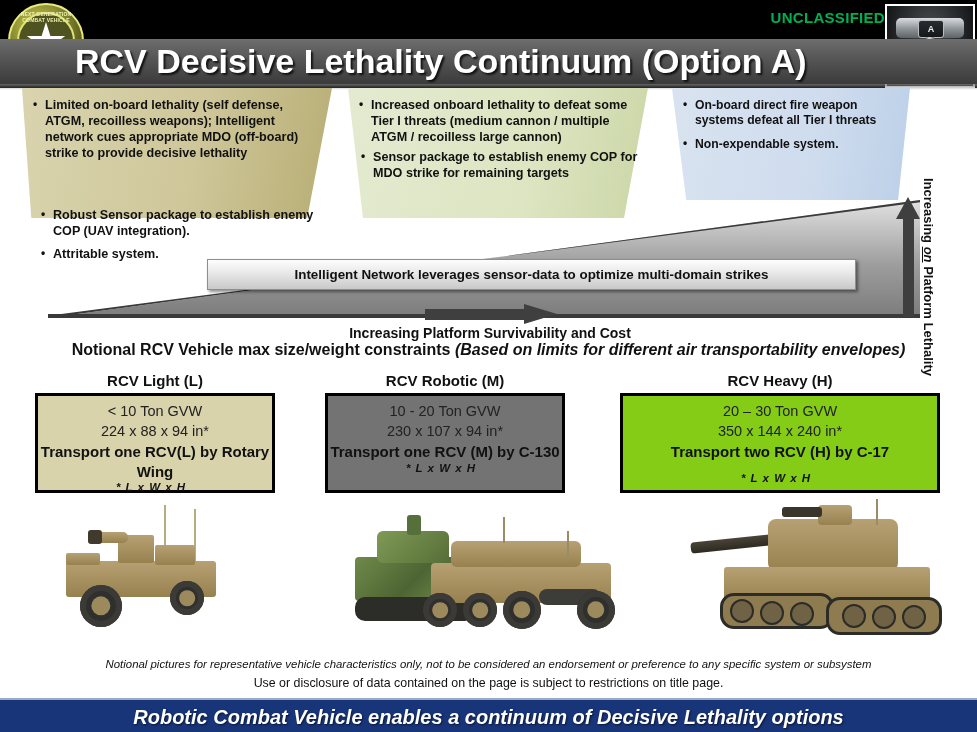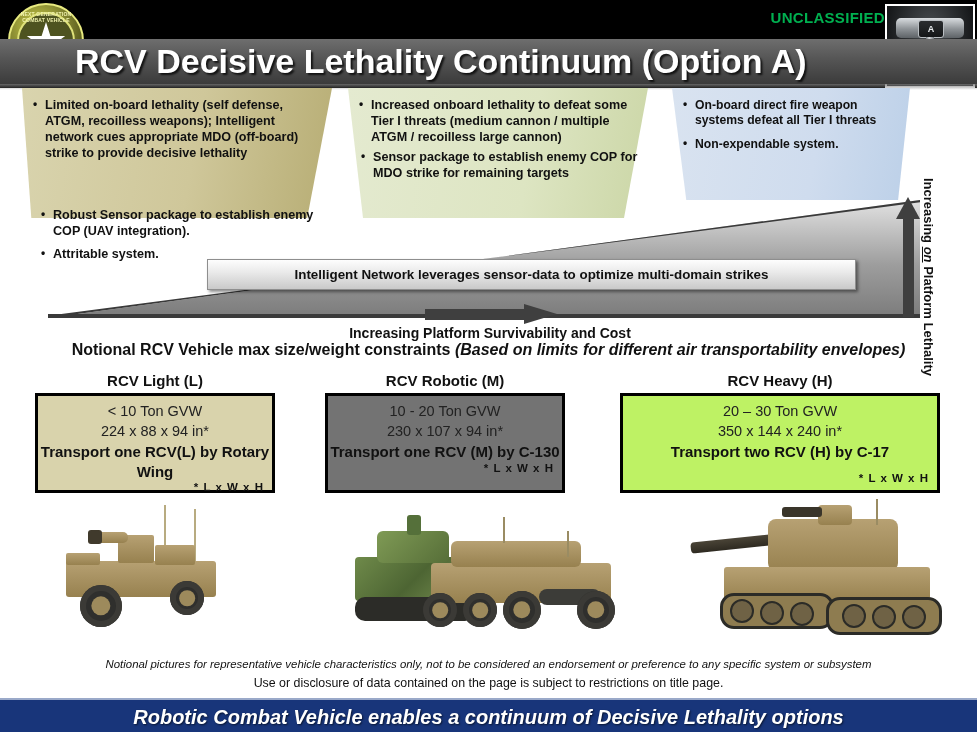--- a/index.html
+++ b/index.html
@@ -120,25 +120,25 @@
   .colhdr{position:absolute;top:372px;font-size:15px;font-weight:bold;color:#111;text-align:center;}
   #hdrL{left:35px;width:240px;}
   #hdrM{left:325px;width:240px;}
   #hdrH{left:620px;width:320px;}
 
   
   .spec{position:absolute;top:393px;box-sizing:border-box;border:3px solid #000;
       text-align:center;padding-top:6px;}
   .spec .l1,.spec .l2{font-size:14.5px;color:#222;line-height:1.35;}
   .spec .l3{font-size:15px;font-weight:bold;color:#111;line-height:1.3;margin-top:1px;}
-  .spec .note{font-size:11.5px;font-weight:bold;color:#111;
-      text-align:right;padding-right:8px;letter-spacing:1px;}
+  .spec .note{font-size:11.5px;font-style:italic;font-weight:bold;color:#111;
+      text-align:center;padding-right:8px;letter-spacing:1px;}
   #specL{left:35px;width:240px;height:100px;background:#d9d3ac;}
   #specM{left:325px;width:240px;height:100px;background:#737373;}
-  #specH{left:620px;width:320px;height:100px;background:#bef264;}
+  #specH{left:620px;width:320px;height:100px;background:#84cc16;}
   #specH .note{padding-top:10px;}
 
   
   .veh{position:absolute;}
 
   
   #vehL{left:60px;top:505px;width:220px;height:125px;}
   .antenna{position:absolute;width:2px;background:#b8ab80;}
   .tanbody{position:absolute;background:linear-gradient(180deg,#b7a173,#97814f);}
   .wheel{position:absolute;border-radius:50%;background:#2f2f2d;

